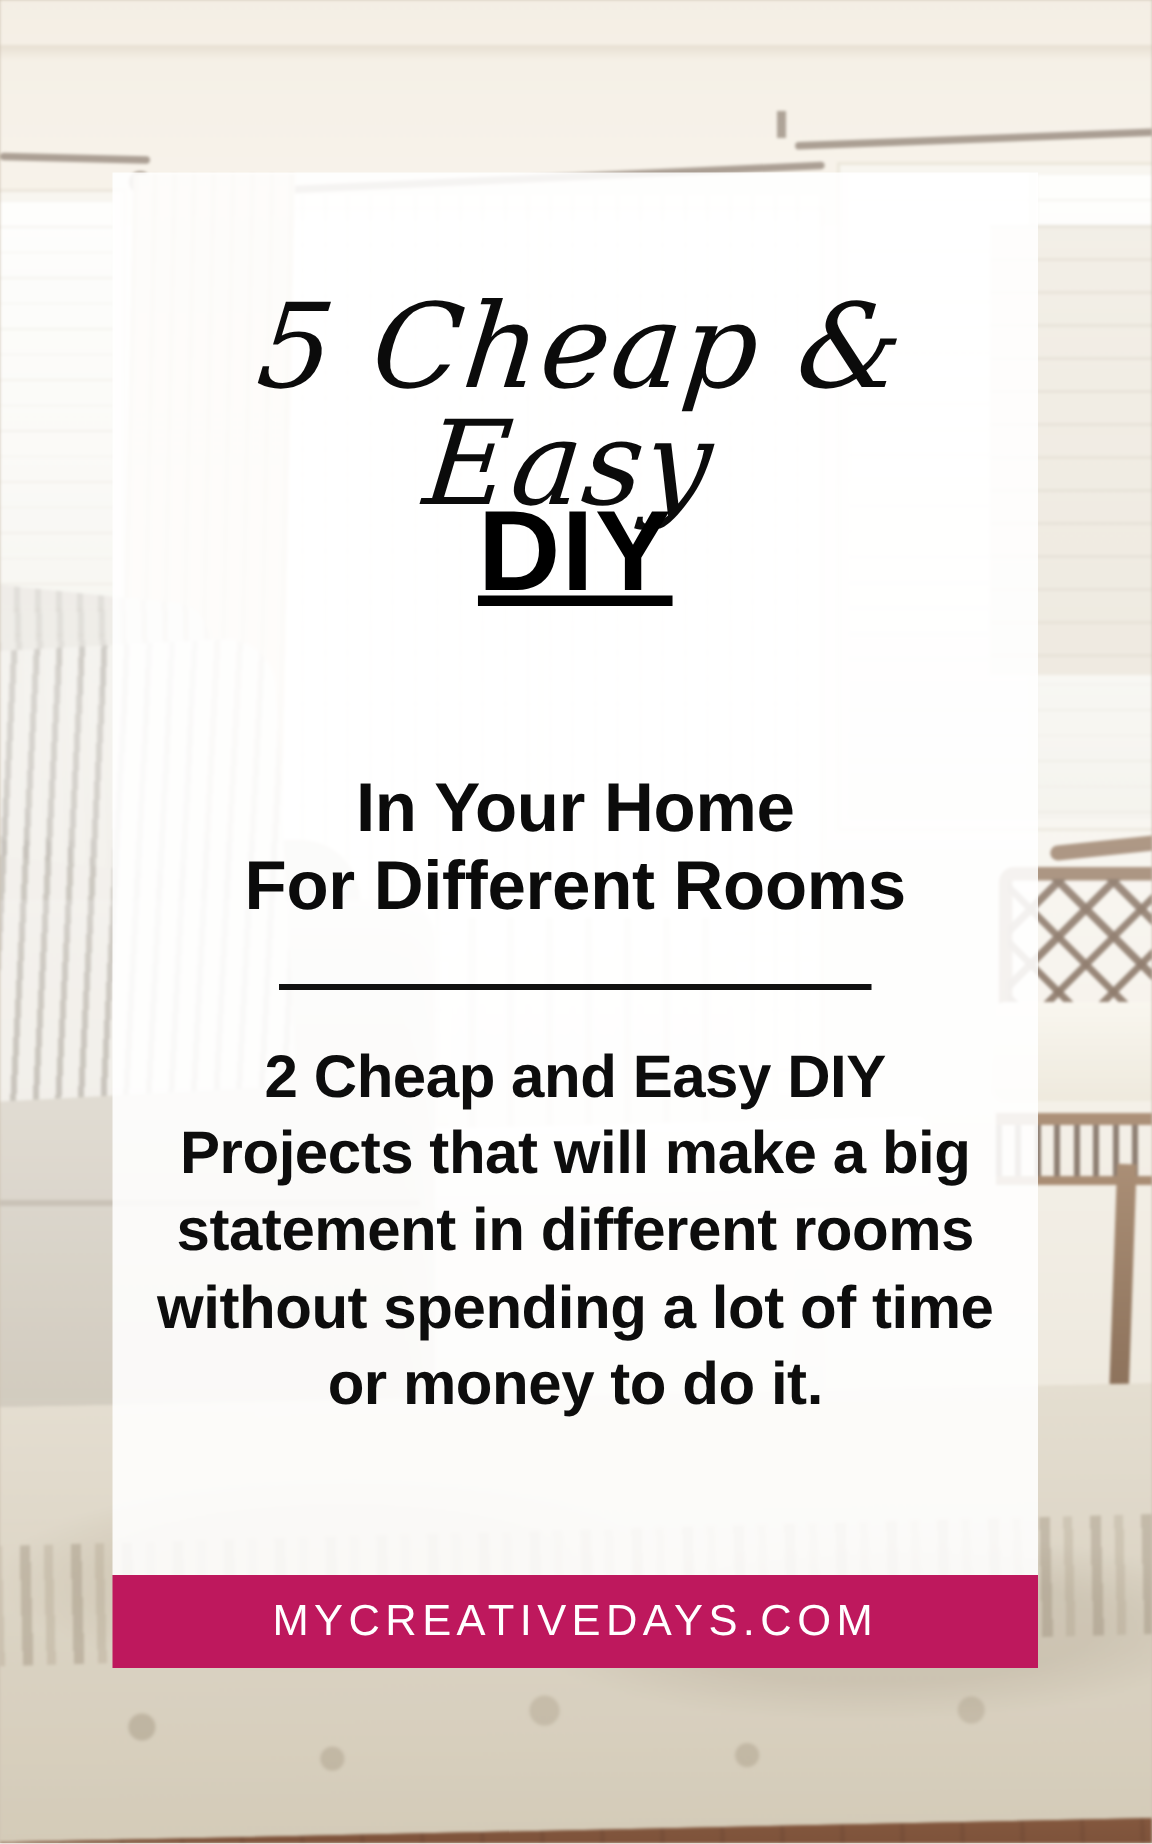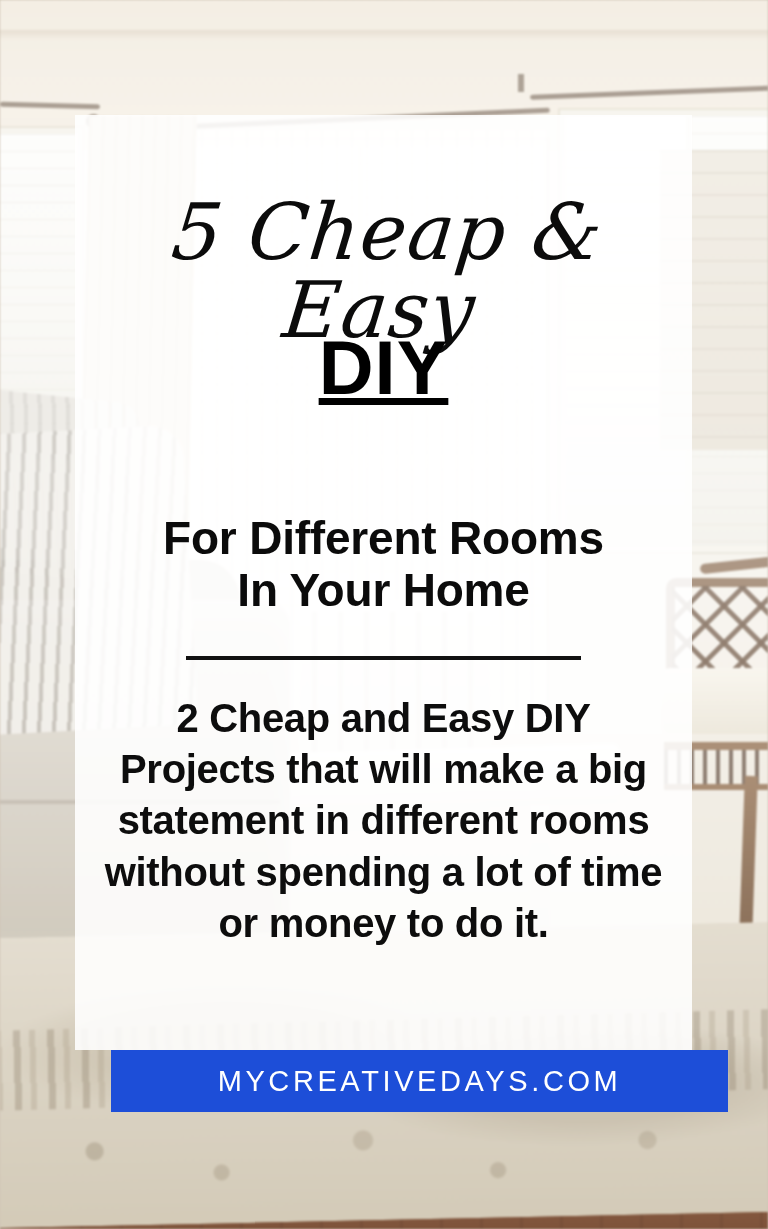--- a/index.html
+++ b/index.html
@@ -528,26 +528,26 @@
   </div>
 
   <div class="card">
 
     <div class="script-title">5 Cheap &amp; Easy</div>
 
     <div class="diy" style="color: #000000; text-decoration: underline;">DIY</div>
 
 
     <div class="subhead">
+      <div>In Your Home</div>
       <div>For Different Rooms</div>
-      <div>In Your Home</div>
     </div>
 
     <div class="divider"></div>
 
     <div class="body-copy">2 Cheap and Easy DIY Projects that will make a big statement in different rooms without spending a lot of time or money to do it.</div>
   </div>
 
-  <div class="url-bar" style="background: #1d4ed8; margin-left: 36px;">
+  <div class="url-bar" style="background: #be185d;">
     <span class="url-text">MYCREATIVEDAYS.COM</span>
   </div>
 
 </div>
 
 </body></html>

